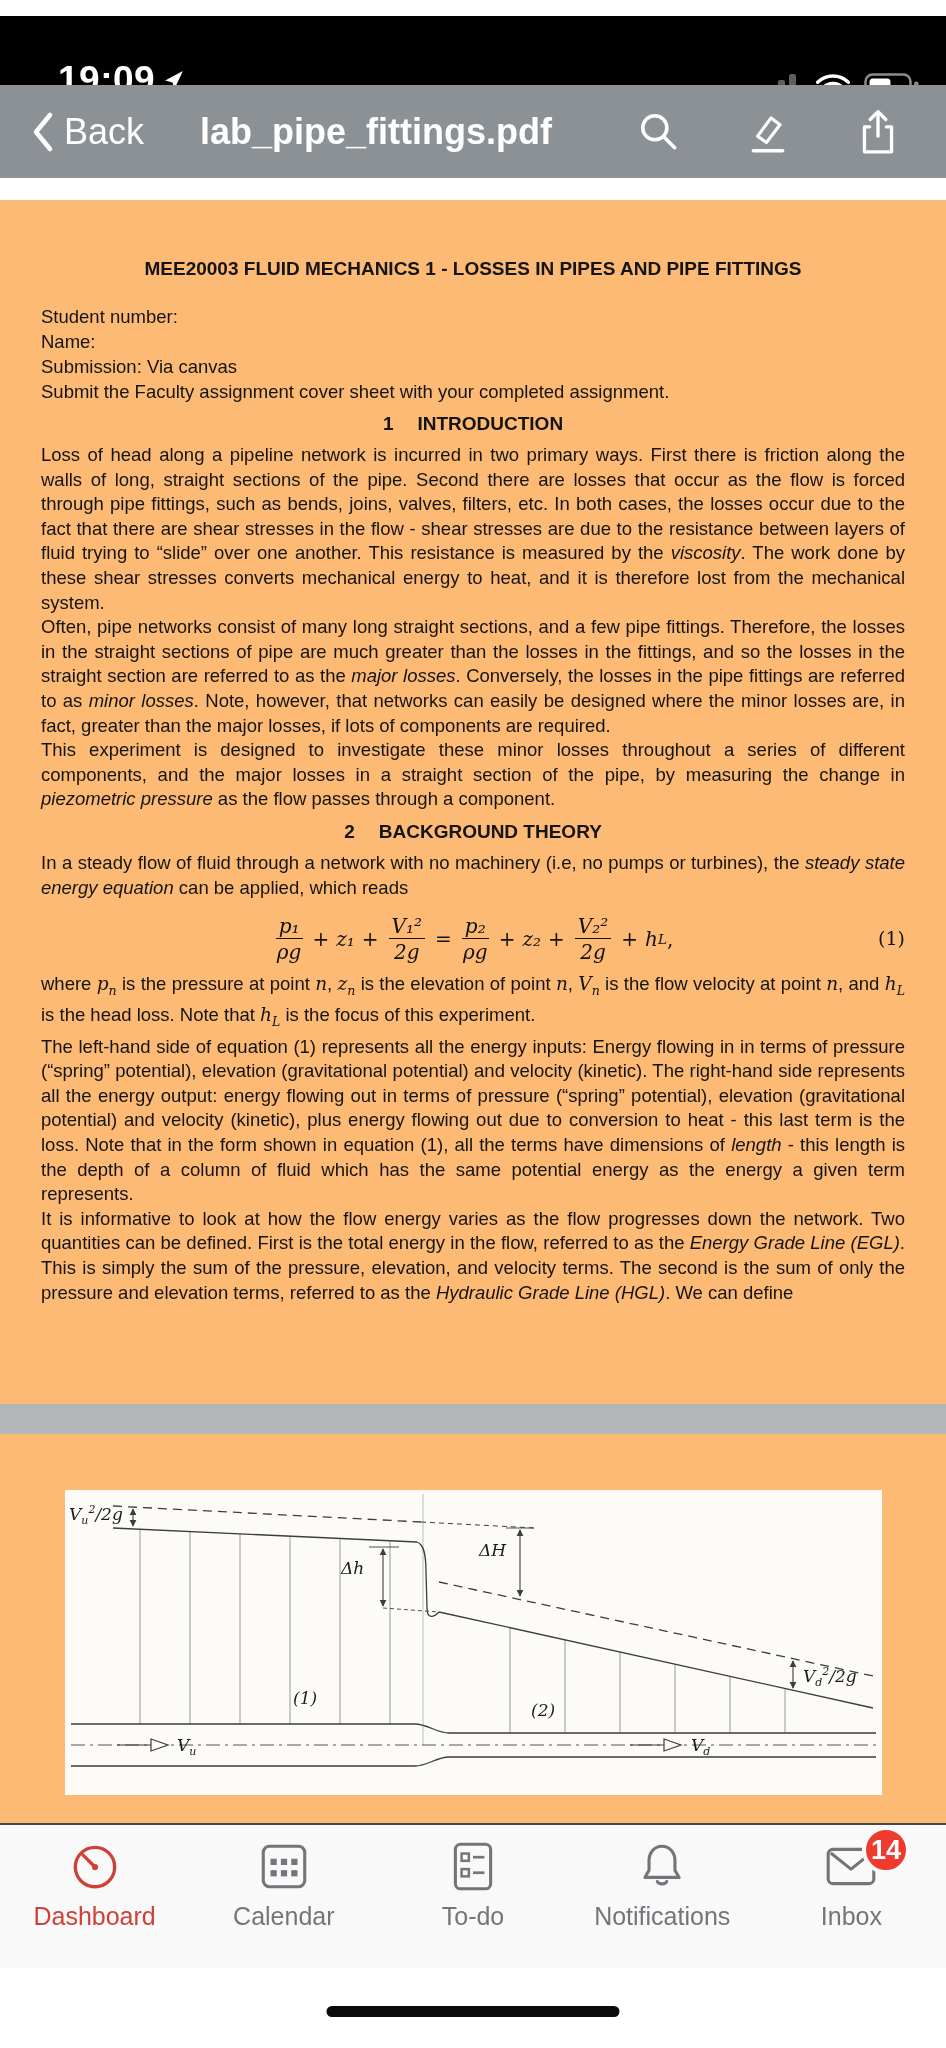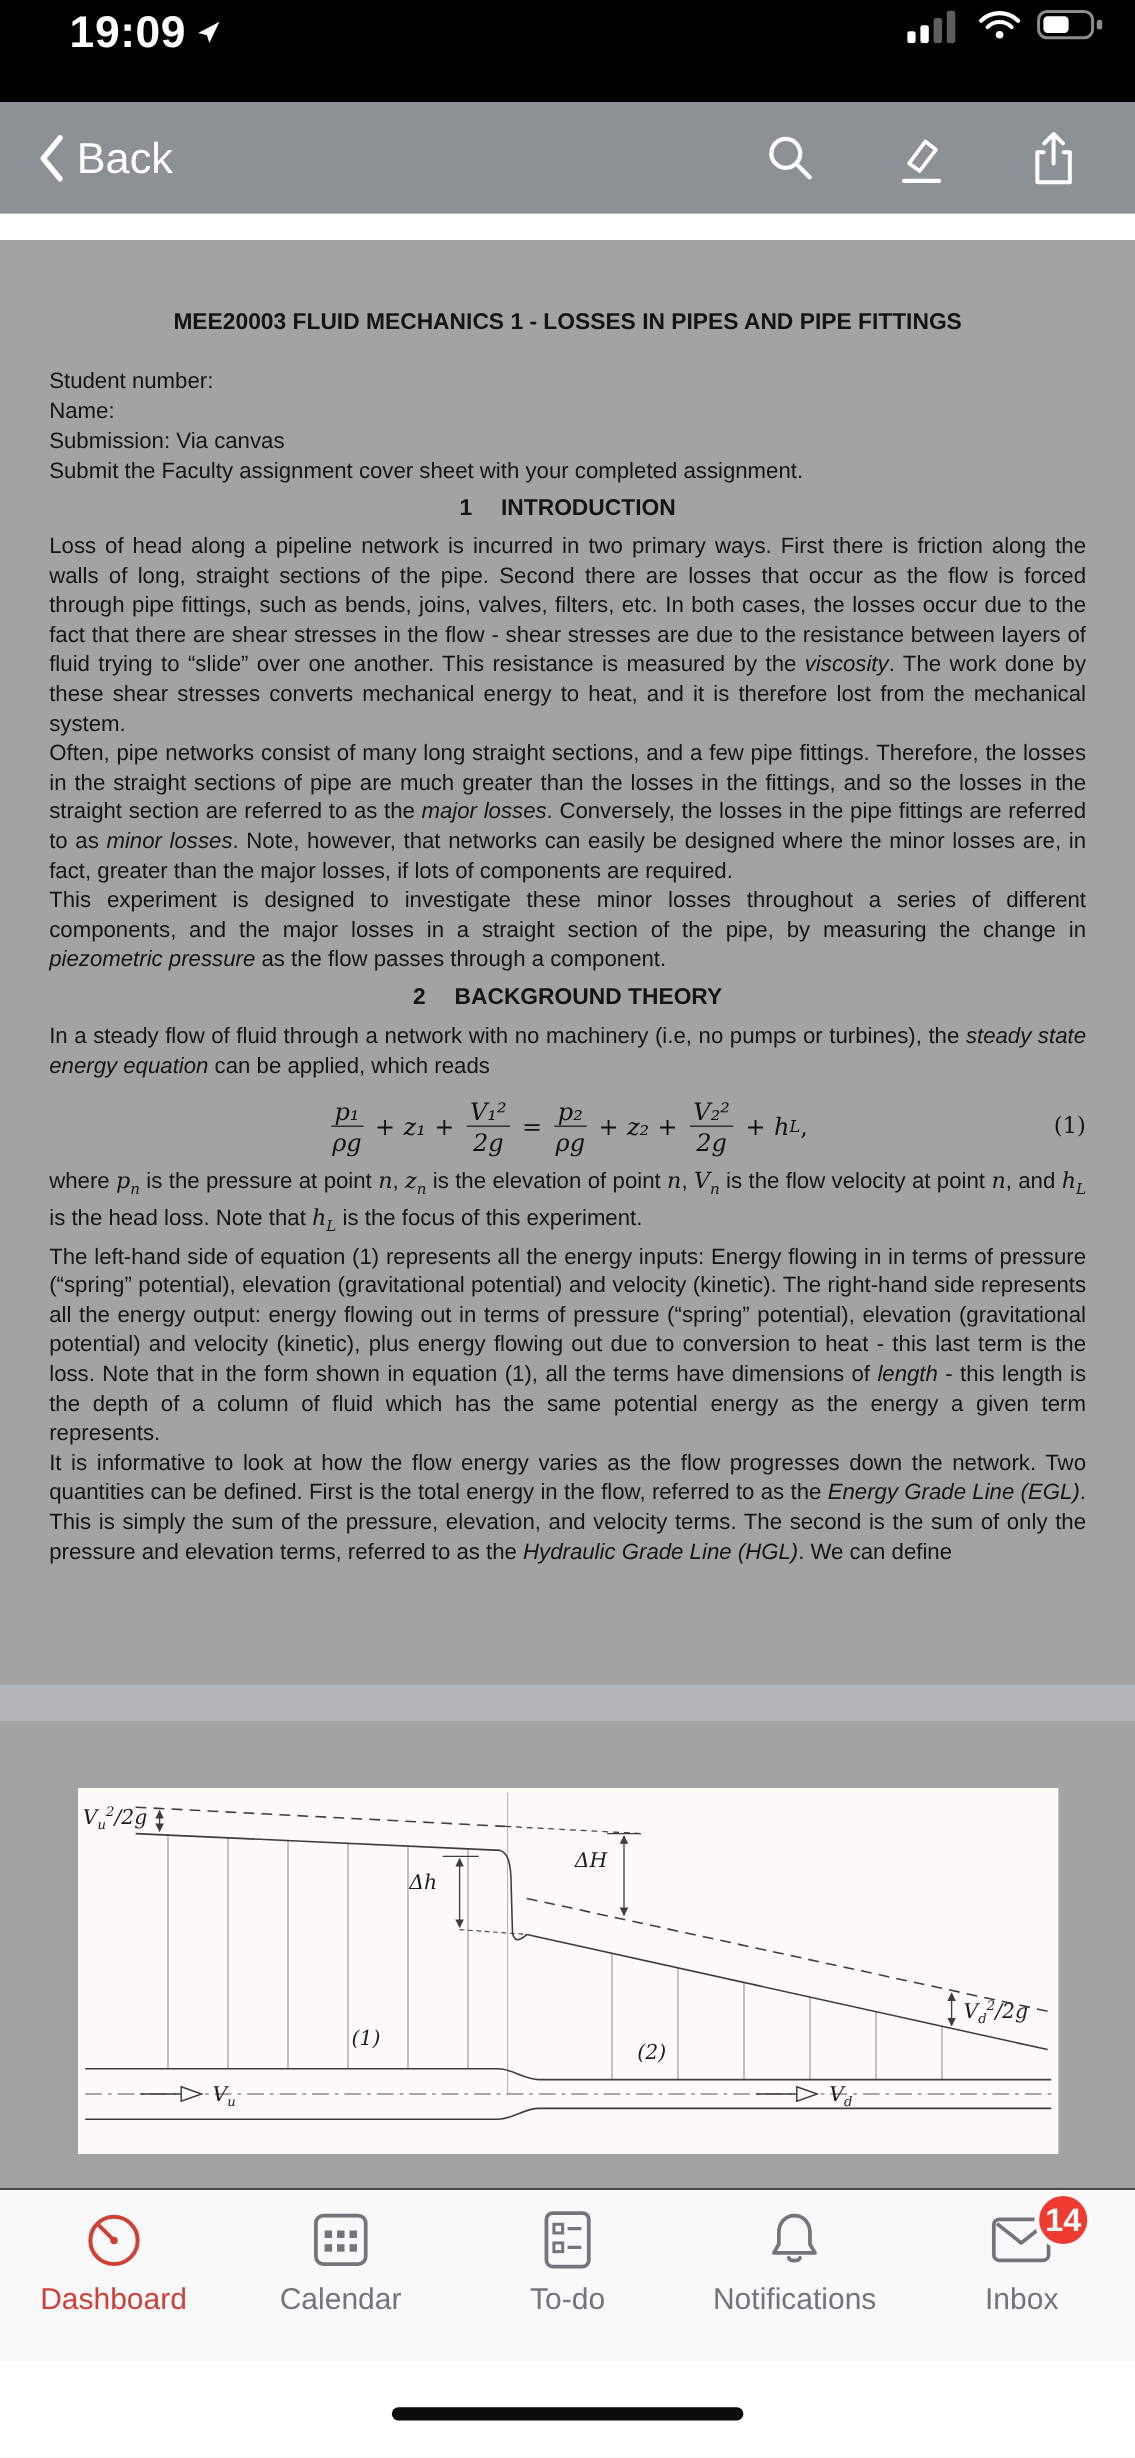--- a/index.html
+++ b/index.html
@@ -1,34 +1,34 @@
 <!DOCTYPE html>
 <html style="--nav_gray: #8c9196; --page_gap: #b3b7ba; --accent_red: #cf4138; --badge_red: #ef3b2f; --tab_inactive: #74757a;"><head>
 <meta charset="utf-8">
 <style>
   html,body{margin:0;padding:0;background:#fff;}
   .screen{position:relative;width:946px;height:2048px;overflow:hidden;font-family:"Liberation Sans",sans-serif;background:#fff;}
 
   
-  .status-bar{position:absolute;top:0;left:0;right:0;height:85px;background:#000;color:#fff;
-    display:flex;align-items:flex-start;justify-content:space-between;padding:6px 24px 0 58px;box-sizing:border-box;}
+  .status-bar{position:absolute;top:16px;left:0;right:0;height:85px;background:#000;color:#fff;
+    display:flex;align-items:flex-end;justify-content:space-between;padding:6px 24px 0 58px;box-sizing:border-box;}
   .time{font-size:37px;font-weight:700;letter-spacing:.5px;display:flex;align-items:center;gap:9px;}
   .status-icons{display:flex;align-items:center;gap:13px;}
 
   
   .nav-bar{position:absolute;top:85px;left:0;right:0;height:93px;background:var(--nav_gray);
     display:flex;align-items:center;color:#fff;padding:0 30px;box-sizing:border-box;}
   .back-button{display:flex;align-items:center;gap:8px;font-size:36px;color:#fff;cursor:pointer;}
   .nav-title{font-size:36px;font-weight:700;margin-left:56px;white-space:nowrap;}
   .nav-actions{margin-left:auto;display:flex;align-items:center;gap:62px;padding-right:14px;}
   .nav-actions svg{display:block;cursor:pointer;}
 
   
   .pdf-viewer{position:absolute;top:200px;left:0;width:946px;height:1623px;overflow:hidden;background:var(--page_gap);}
-  .page{background:#a3a3a3;}
+  .page{background:#fdba74;}
   .page1{height:1204px;box-sizing:border-box;padding:58px 41px 0 41px;color:#141414;}
   .page-gap{height:30px;}
   .page2{height:389px;box-sizing:border-box;padding-top:56px;}
 
   .doc-title{font-size:19px;font-weight:700;text-align:center;margin:0 0 24px 0;}
   .meta{margin:0 0 4px 0;}
   .meta-line{font-size:18.5px;line-height:25px;}
   .sec-heading{text-align:center;font-size:19px;font-weight:700;line-height:25px;margin:7px 0 7px 0;}
   .sec-heading .num{margin-right:24px;}
   p.body{margin:0;font-size:18.5px;line-height:24.6px;text-align:justify;}
@@ -99,20 +99,21 @@
     </div>
   </header>
 
   <nav class="nav-bar">
     <div class="back-button">
       <svg width="26" height="42" viewBox="0 0 22 42">
         <polyline points="18,4 4,21 18,38" stroke="#fff" stroke-width="4.6" fill="none" stroke-linecap="round" stroke-linejoin="round"></polyline>
       </svg>
       <span>Back</span>
     </div>
+    <div class="nav-title">lab_pipe_fittings.pdf</div>
     <div class="nav-actions">
       <svg width="46" height="46" viewBox="0 0 44 44">
         <circle cx="18" cy="18" r="11.5" stroke="#fff" stroke-width="3.4" fill="none"></circle>
         <line x1="26.5" y1="26.5" x2="37" y2="37" stroke="#fff" stroke-width="3.4" stroke-linecap="round"></line>
       </svg>
       <svg width="48" height="48" viewBox="0 0 46 46">
         <path d="M13,27 L26,9.5 L34.5,16 L21.5,33 Z" stroke="#fff" stroke-width="3" fill="none" stroke-linejoin="round"></path>
         <line x1="9" y1="41" x2="37" y2="41" stroke="#fff" stroke-width="3.4" stroke-linecap="round"></line>
       </svg>
       <svg width="48" height="50" viewBox="0 0 46 48">

